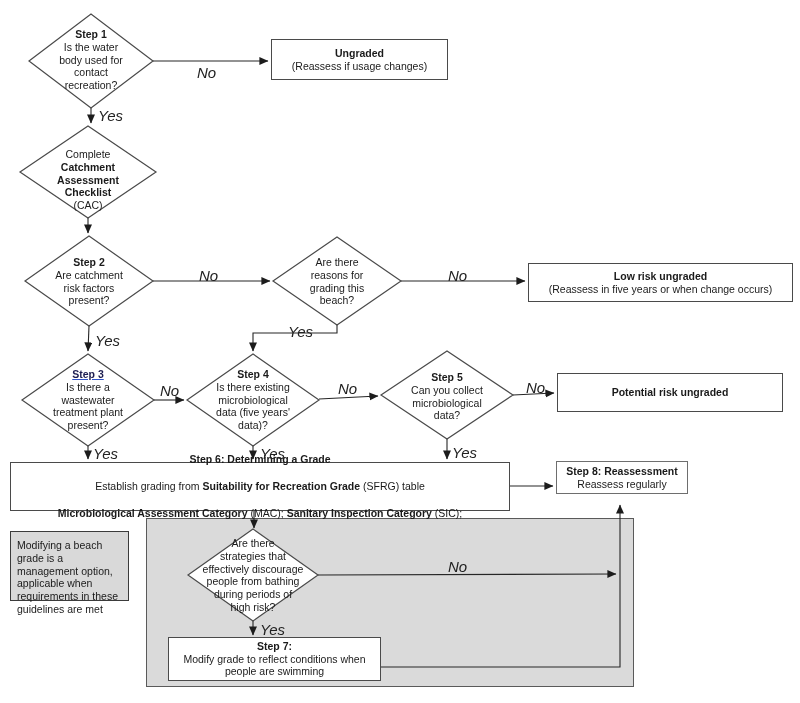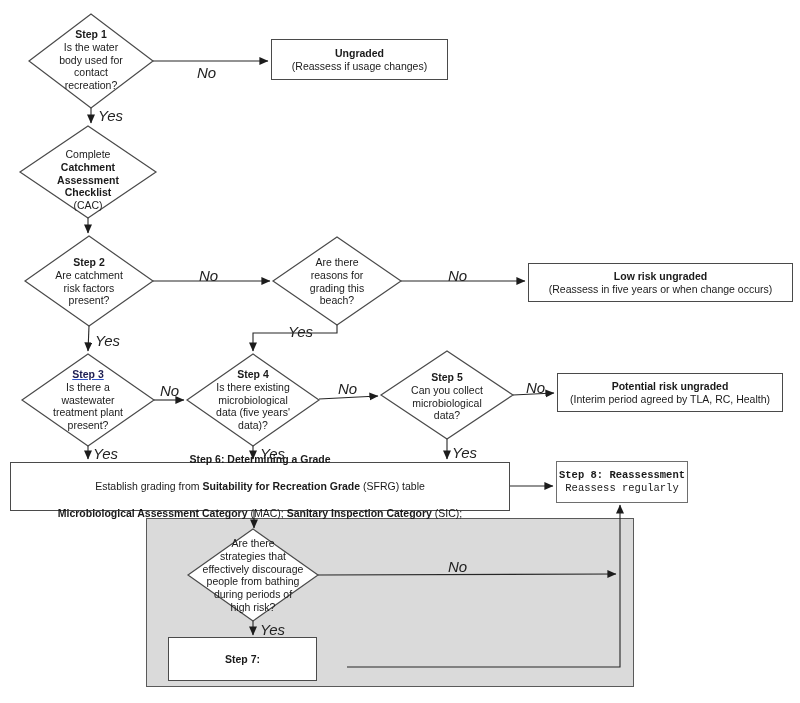--- a/index.html
+++ b/index.html
@@ -37,20 +37,23 @@
     position:absolute;font-style:italic;font-size:15px;color:#222222;
   }
   .step8{border:1.6px solid #6e6e6e;}
 </style>
 </head>
 <body>
 
 <div class="canvas">
 
   <div class="gray-region" style="left:146px;top:518px;width:488px;height:169px;"></div>
+  <div class="note-box" style="left:10px;top:531px;width:119px;height:70px;">
+    <span class="pre">Modifying a beach grade is a management option, applicable when requirements in these guidelines are met</span>
+  </div>
 
   <svg class="wires" width="800" height="703" viewBox="0 0 800 703">
     <defs>
       <marker id="arrow" markerUnits="userSpaceOnUse" markerWidth="10" markerHeight="9" refX="8.6" refY="4" orient="auto">
         <path d="M0,0 L9,4 L0,8 z" fill="#1c1c1c"></path>
       </marker>
     </defs>
     <g stroke="#262626" stroke-width="1.1" fill="none">
       <line x1="91" y1="108" x2="91" y2="123" marker-end="url(#arrow)"></line>
       <line x1="153" y1="61" x2="268" y2="61" marker-end="url(#arrow)"></line>
@@ -88,36 +91,37 @@
     <span>(Reassess if usage changes)</span>
   </div>
 
   <div class="box" style="left:528px;top:263px;width:265px;height:39px;">
     <span class="b">Low risk ungraded</span>
     <span>(Reassess in five years or when change occurs)</span>
   </div>
 
   <div class="box" style="left:557px;top:373px;width:226px;height:39px;">
     <span class="b">Potential risk ungraded</span>
-    <span>(Interim period agreed by TLA, RC, Health)</span>
   </div>
 
   <div class="box" style="left:10px;top:462px;width:500px;height:49px;gap:14px;">
     <span class="b">Step 6: Determining a Grade</span>
     <span><span>Establish grading from </span><span class="b">Suitability for Recreation Grade</span><span> (SFRG)  table</span></span>
     <span><span class="b">Microbiological Assessment Category</span><span> (MAC); </span><span class="b">Sanitary Inspection Category</span><span> (SIC);</span></span>
   </div>
 
-  <div class="box step8" style="left:556px;top:461px;width:132px;height:42px;font-family:Liberation Mono, monospace;">
+  <div class="box step8" style="left:556px;top:461px;width:132px;height:33px;">
     <span class="b">Step 8: Reassessment</span>
     <span>Reassess regularly</span>
   </div>
 
-  <div class="box" style="left:168px;top:637px;width:149px;height:44px;">
+  <div class="box" style="left:168px;top:637px;width:213px;height:44px;">
     <span class="b">Step 7:</span>
+    <span class="pre">Modify grade to reflect conditions when
+people are swimming</span>
   </div>
 
   <div class="dtext" style="left:43px;top:28px;width:96px;text-align:center;">
     <span class="b">Step 1</span>
     <span>Is the water
 body used for
 contact
 recreation?</span>
   </div>
 

